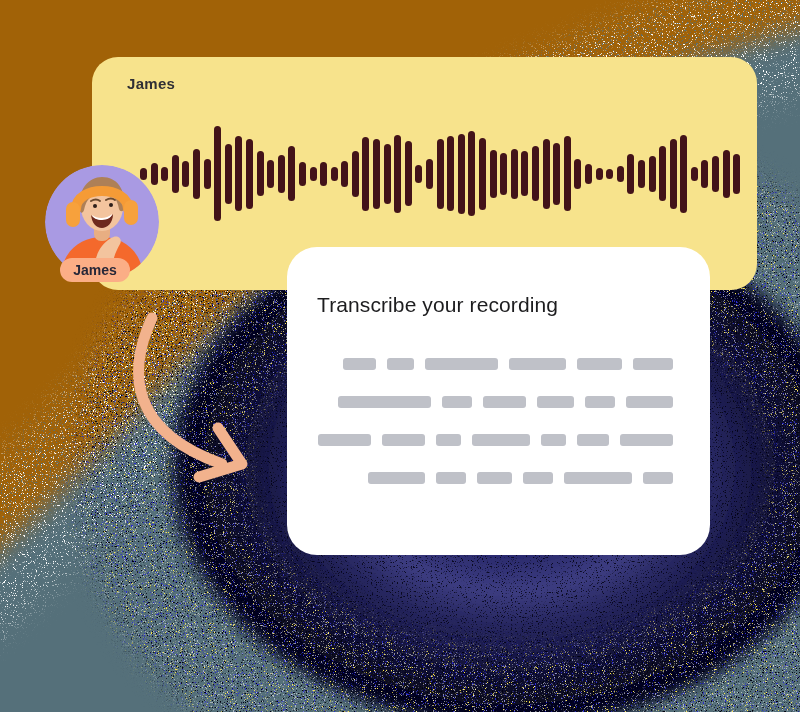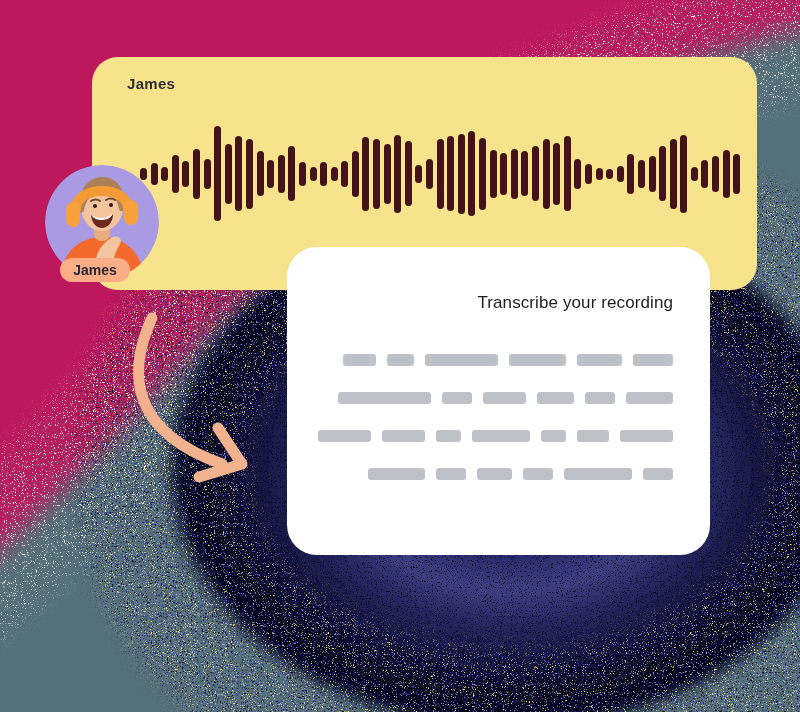--- a/index.html
+++ b/index.html
@@ -1,16 +1,16 @@
 <!DOCTYPE html>
 <html><head>
 <meta charset="utf-8">
 <style>
   html,body{margin:0;padding:0;background:#fff;}
-  .scene{position:relative;width:800px;height:712px;overflow:hidden;background:#be185d;
+  .scene{position:relative;width:800px;height:712px;overflow:hidden;background:#a16207;
          font-family:"Liberation Sans",sans-serif;}
   .noise-bg{position:absolute;left:0;top:0;width:800px;height:712px;}
 
   
   .audio-card{position:absolute;left:92px;top:57px;width:665px;height:233px;
               background:#F7E38C;border-radius:26px;}
   .audio-card .label{position:absolute;left:35px;top:18px;font-size:15px;font-weight:600;
                      color:#2F2F35;letter-spacing:.3px;}
   .waveform{position:absolute;left:48px;top:0;height:233px;width:604px;
             display:flex;align-items:center;gap:3.6px;}
@@ -22,21 +22,21 @@
               background:#FBAE86;display:flex;align-items:center;justify-content:center;
               font-size:14px;font-weight:600;color:#272738;}
 
   
   .arrow{position:absolute;left:100px;top:300px;}
 
   
   .transcribe-card{position:absolute;left:287px;top:247px;width:423px;height:308px;
                    background:#ffffff;border-radius:30px;box-sizing:border-box;
                    padding:46px 37px 0 30px;}
-  .transcribe-card .title{text-align:right;font-size:17px;color:#1D1D1F;font-weight:400;
+  .transcribe-card .title{font-size:21px;color:#1D1D1F;font-weight:400;
                           letter-spacing:.1px;}
   .t-rows{margin-top:41px;}
   .t-row{display:flex;justify-content:flex-end;gap:11px;margin-bottom:26px;}
   .pbar{height:12px;border-radius:3px;background:#BFC1C8;flex:0 0 auto;}
 </style>
 </head>
 <body>
 
 <div class="scene">
 

